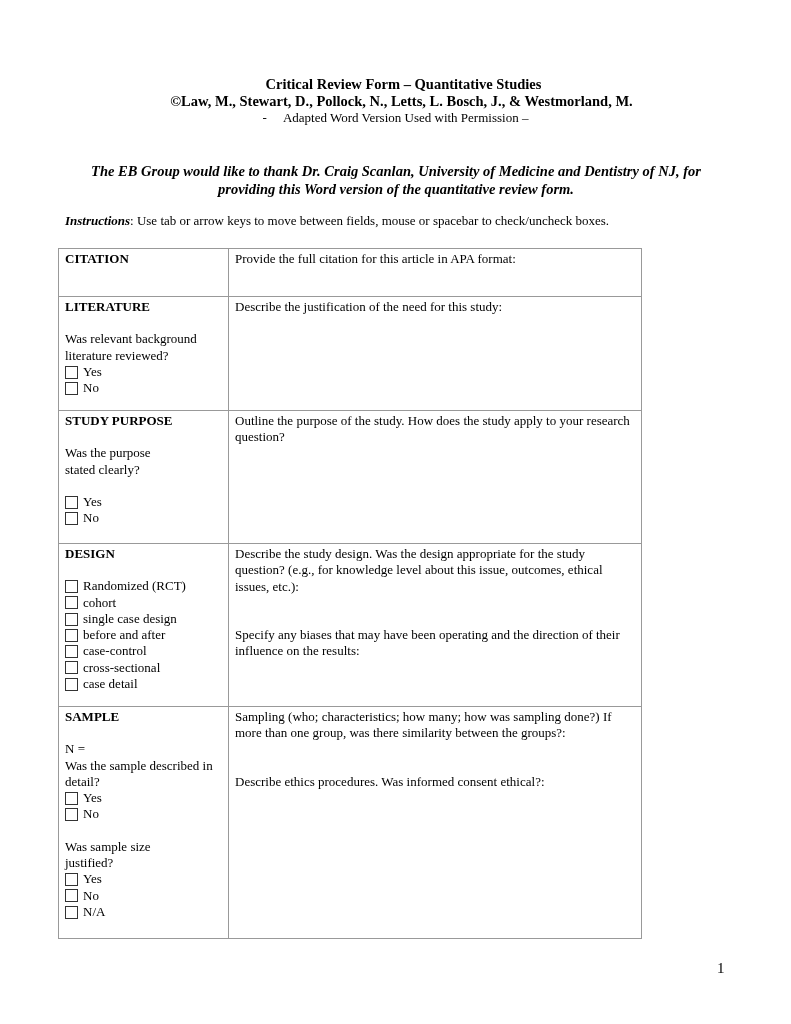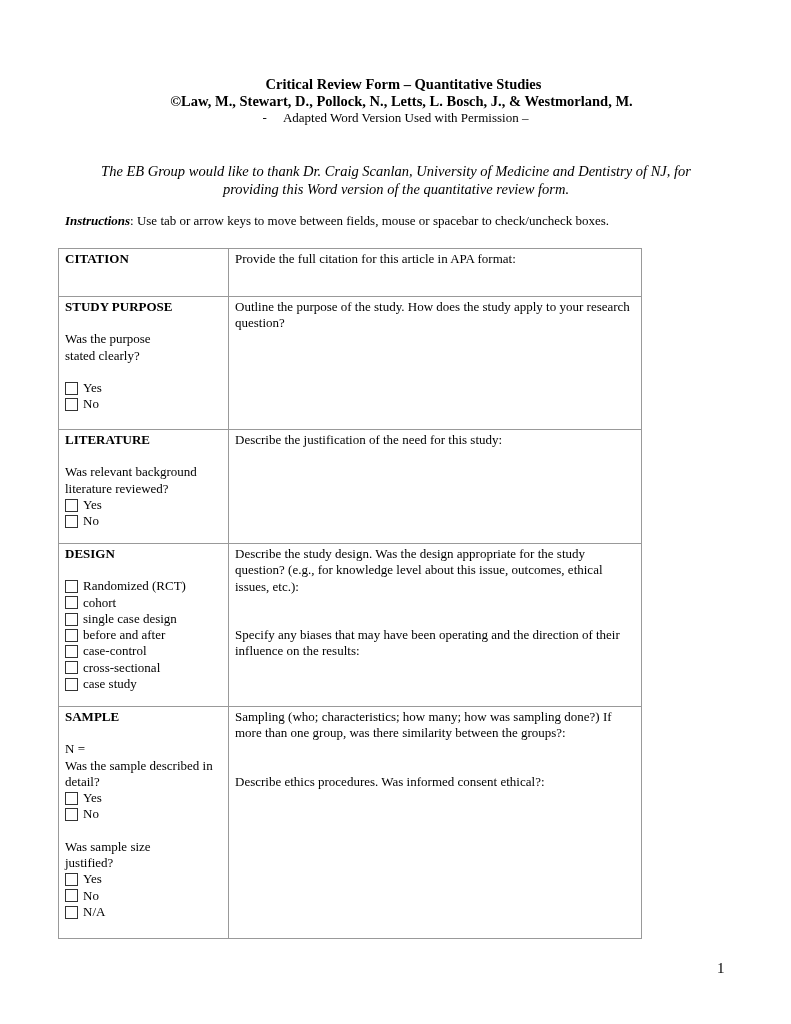--- a/index.html
+++ b/index.html
@@ -38,20 +38,21 @@
     .header .adapted .dash { margin-right: 16px; }
     .thanks {
       position: absolute;
       top: 162px;
       left: 60px;
       width: 672px;
       text-align: center;
       font-style: italic;
       font-size: 14.5px;
       line-height: 18px;
+      font-weight: bold;
     }
     .instructions {
       position: absolute;
       top: 213px;
       left: 65px;
       font-size: 13px;
       line-height: 16px;
     }
     .instructions b { font-weight: bold; font-style: italic; }
 
@@ -119,59 +120,59 @@
   <tbody>
       <tr style="height:48px;">
     <td class="left">
       <div class="section-title">CITATION</div>
     </td>
     <td>
       <div>Provide the full citation for this article in APA format:</div>
     </td>
   </tr>
 
+  <tr style="height:114px;">
+    <td class="left">
+      <div class="section-title">LITERATURE</div>
+      <div class="gap"></div>
+      <div>Was relevant background literature reviewed?</div>
+      <div class="cb-row">
+        <span class="cb"></span>
+        <span>Yes</span>
+      </div>
+      <div class="cb-row">
+        <span class="cb"></span>
+        <span>No</span>
+      </div>
+    </td>
+    <td>
+      <div>Describe the justification of the need for this study:</div>
+    </td>
+  </tr>
+
   <tr style="height:133px;">
     <td class="left">
       <div class="section-title">STUDY PURPOSE</div>
       <div class="gap"></div>
       <div style="width:110px;">Was the purpose stated clearly?</div>
       <div class="gap"></div>
       <div class="cb-row">
         <span class="cb"></span>
         <span>Yes</span>
       </div>
       <div class="cb-row">
         <span class="cb"></span>
         <span>No</span>
       </div>
     </td>
     <td>
       <div>Outline the purpose of the study. How does the study apply to your research question?</div>
     </td>
   </tr>
 
-  <tr style="height:114px;">
-    <td class="left">
-      <div class="section-title">LITERATURE</div>
-      <div class="gap"></div>
-      <div>Was relevant background literature reviewed?</div>
-      <div class="cb-row">
-        <span class="cb"></span>
-        <span>Yes</span>
-      </div>
-      <div class="cb-row">
-        <span class="cb"></span>
-        <span>No</span>
-      </div>
-    </td>
-    <td>
-      <div>Describe the justification of the need for this study:</div>
-    </td>
-  </tr>
-
   <tr style="height:163px;">
     <td class="left">
       <div class="section-title">DESIGN</div>
       <div class="gap"></div>
       <div class="cb-row">
         <span class="cb"></span>
         <span>Randomized (RCT)</span>
       </div>
       <div class="cb-row">
         <span class="cb"></span>
@@ -188,21 +189,21 @@
       <div class="cb-row">
         <span class="cb"></span>
         <span>case-control</span>
       </div>
       <div class="cb-row">
         <span class="cb"></span>
         <span>cross-sectional</span>
       </div>
       <div class="cb-row">
         <span class="cb"></span>
-        <span>case study</span>
+        <span>case detail</span>
       </div>
     </td>
     <td>
       <div>Describe the study design. Was the design appropriate for the study question? (e.g., for knowledge level about this issue, outcomes, ethical issues, etc.):</div>
       <div class="gap"></div>
       <div class="gap"></div>
       <div>Specify any biases that may have been operating and the direction of their influence on the results:</div>
     </td>
   </tr>
 

